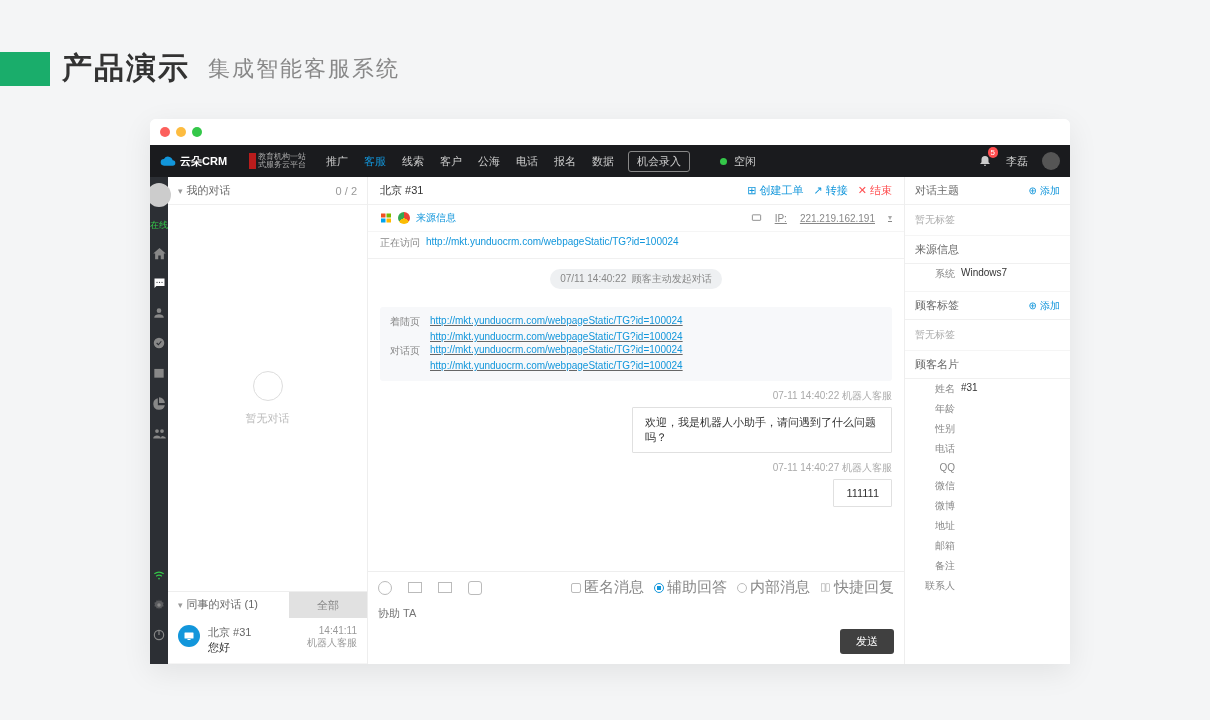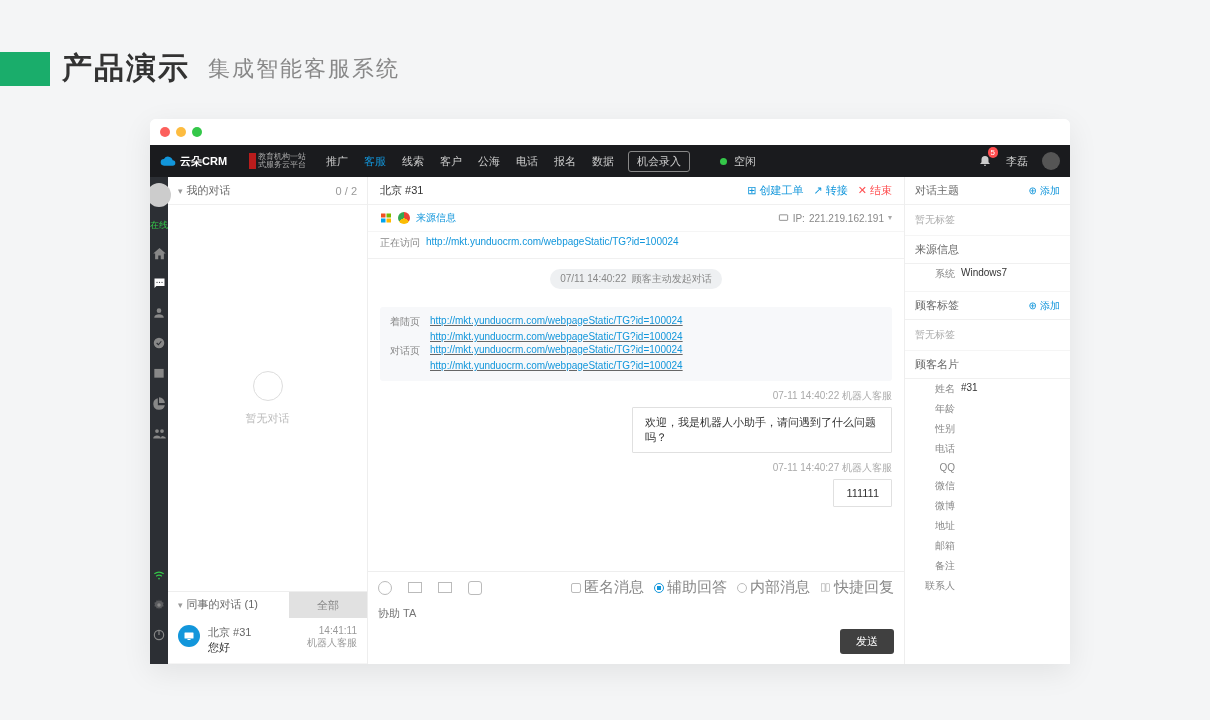--- a/index.html
+++ b/index.html
@@ -69,21 +69,21 @@
 .chat-title { color: #333; }
 .chat-actions { margin-left: auto; display: flex; gap: 10px; }
 .act { display: flex; align-items: center; gap: 3px; cursor: pointer; color: #1296db; }
 .act.red { color: #ff4d4f; }
 .act-ico { font-size: 11px; }
 
 .chat-sub { padding: 6px 12px; display: flex; align-items: center; gap: 6px; font-size: 10px; border-bottom: 1px solid #f5f5f5; }
 .os-ico { width: 12px; height: 12px; }
 .browser-ico { width: 12px; height: 12px; border-radius: 50%; background: conic-gradient(#ea4335 0 120deg,#fbbc05 120deg 240deg,#34a853 240deg 360deg); }
 .direct-tag { color: #1296db; font-size: 10px; }
-.ip-block { margin-left: auto; display: flex; align-items: flex-start; gap: 4px; color: #888; }
+.ip-block { margin-left: auto; display: flex; align-items: flex-start; gap: 13px; color: #888; text-decoration: underline; }
 .ip-block .sel { color: #888; }
 .chev-down { font-size: 8px; color: #aaa; }
 
 .visiting { padding: 4px 12px 8px 12px; font-size: 10px; border-bottom: 1px solid #f0f0f0; color: #888; display: flex; gap: 6px; }
 .visiting a { color: #1296db; text-decoration: none; }
 
 .chat-body { flex: 1; padding: 10px 12px; font-size: 10px; color: #666; overflow: hidden; }
 .sys-pill { background: #eef0f2; color: #888; border-radius: 10px; padding: 3px 10px; display: inline-block; margin: 0 auto 10px; font-size: 10px; }
 .center-row { text-align: center; margin-bottom: 8px; }
 .page-box { background: #f7f8fa; border-radius: 3px; padding: 8px 10px; font-size: 10px; text-decoration: underline; }

